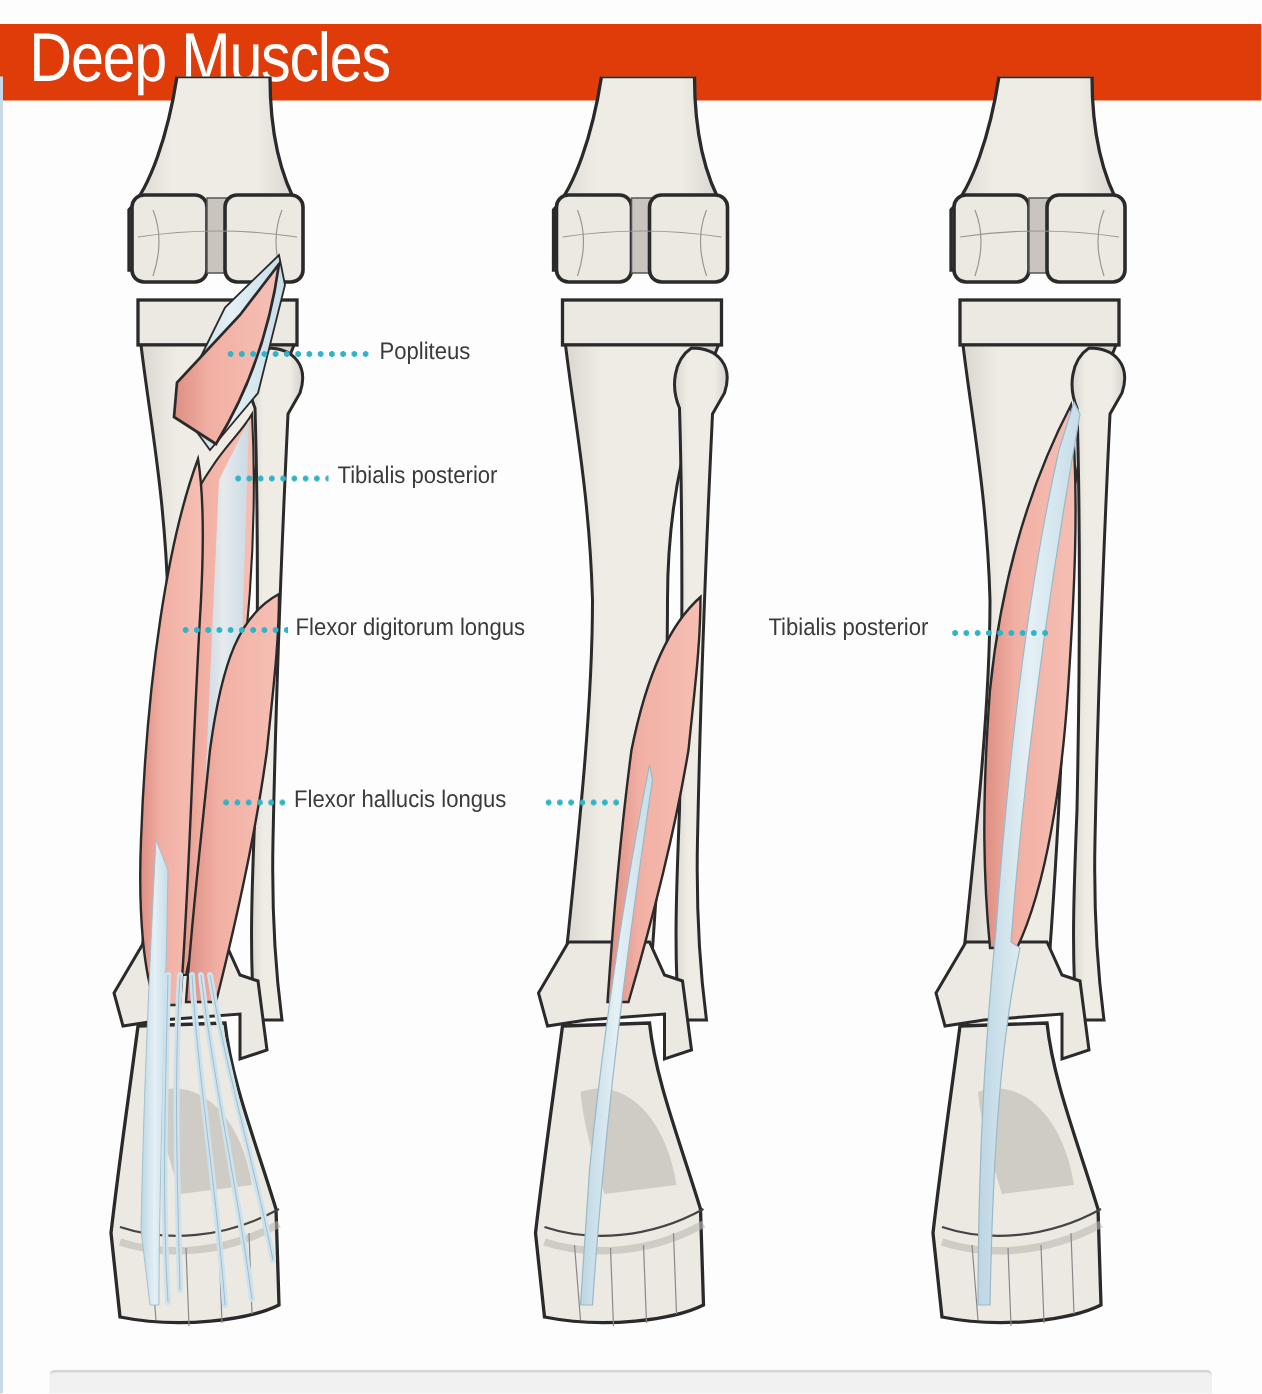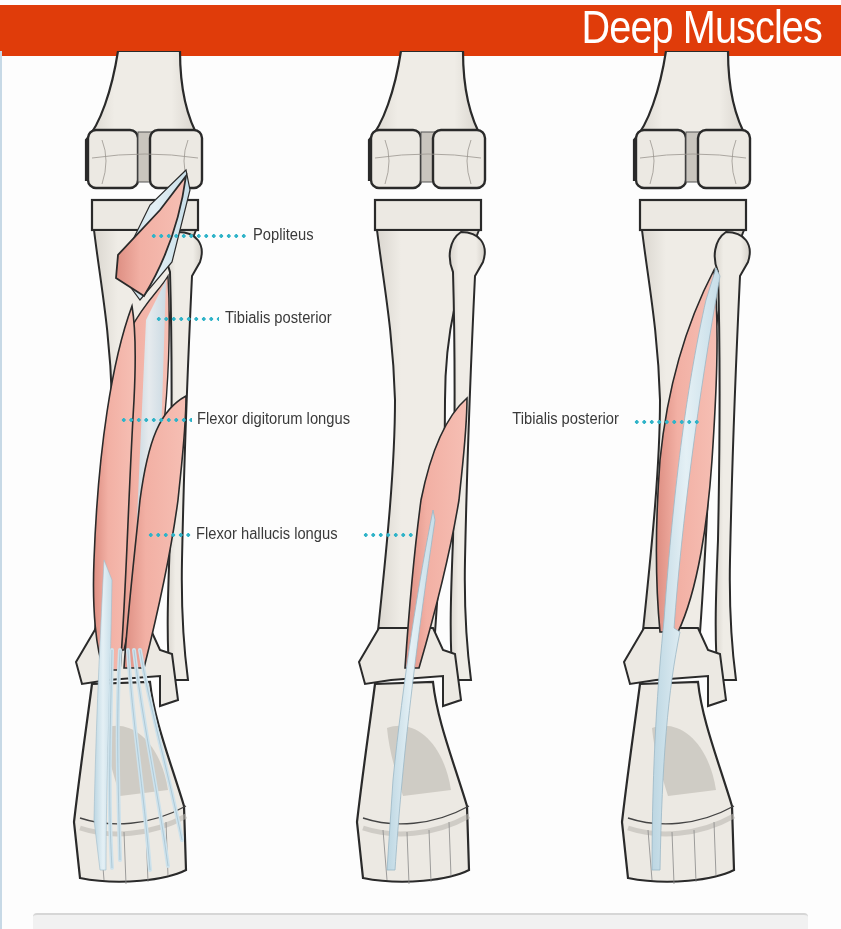--- a/index.html
+++ b/index.html
@@ -6,23 +6,23 @@
     body {
       width: 841px; height: 929px; overflow: hidden; position: relative;
       background: #fdfdfd;
       font-family: "Liberation Sans", sans-serif;
     }
     .left-edge {
       position: absolute; left: 0; top: 51px; width: 2px; height: 878px;
       background: #c7d9e6;
     }
     .header {
-      position: absolute; left: 0; top: 5px; width: 841px; height: 51px;
+      position: absolute; left: 0; top: 16px; width: 841px; height: 51px;
       background: #e03c0a;
-      display: flex; align-items: flex-end; justify-content: flex-end;
+      display: flex; align-items: flex-end; justify-content: flex-start;
       overflow: hidden;
     }
     .header-title {
       color: #ffffff; font-size: 46px; font-weight: 300;
       letter-spacing: -1px; line-height: 46px; margin-bottom: 6px;
       font-family: "Liberation Sans", sans-serif;
       transform: scaleX(0.86);
     }
     .canvas { position: absolute; left: 0; top: 51px; width: 841px; height: 860px; }
     .label {

